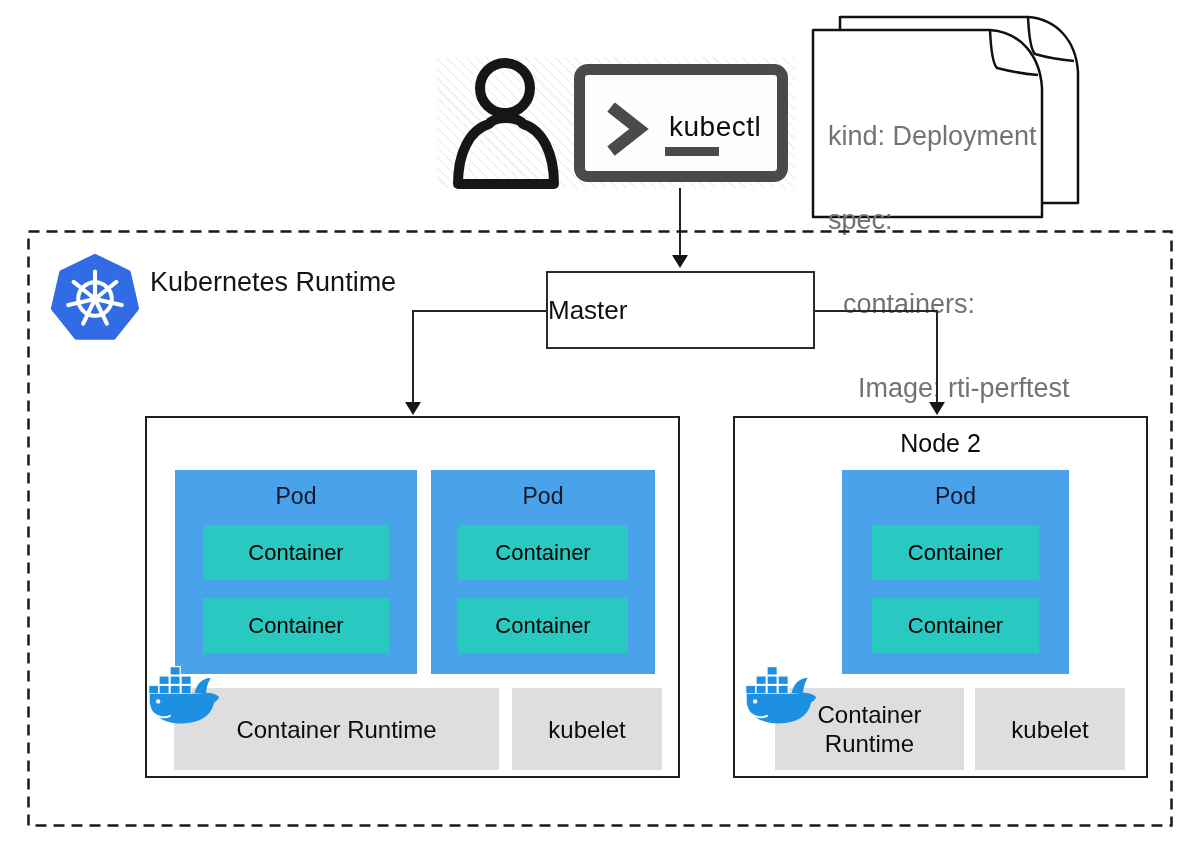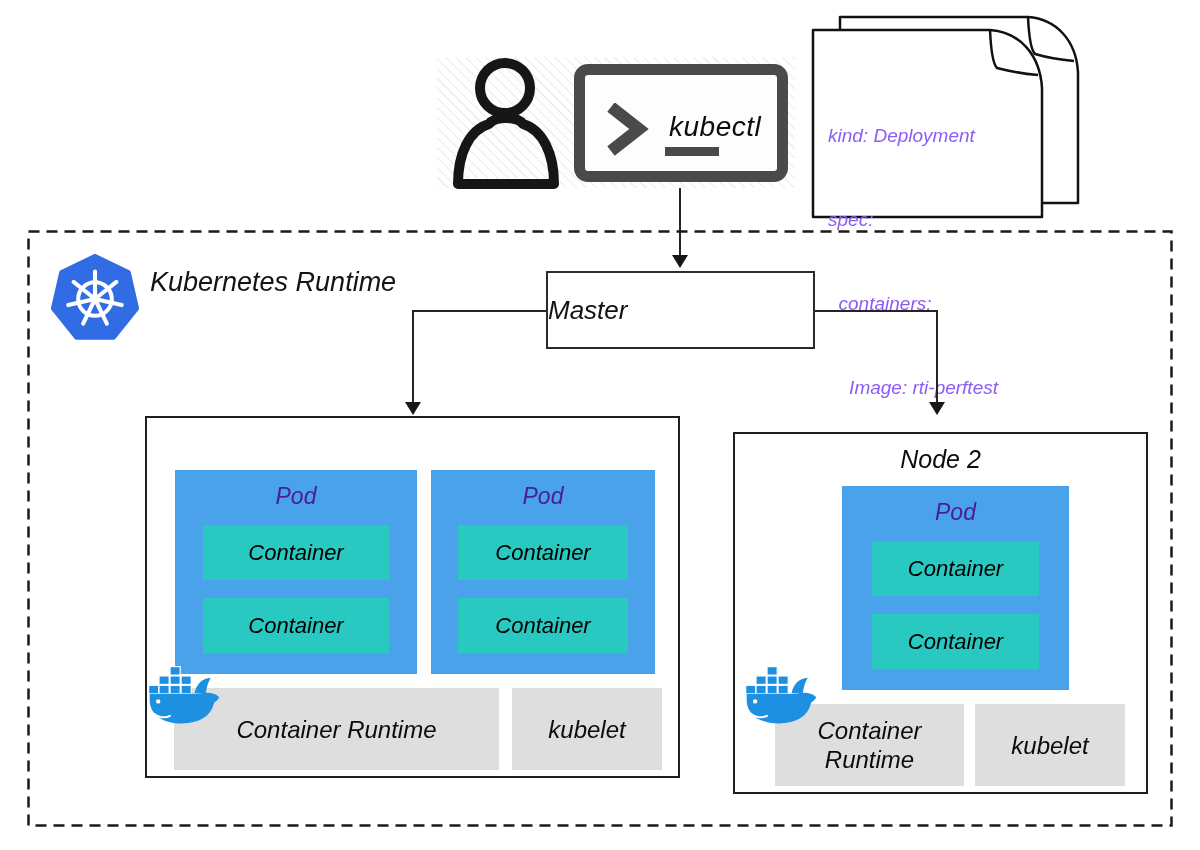--- a/index.html
+++ b/index.html
@@ -1,55 +1,55 @@
 <!DOCTYPE html>
 <html><head>
 <meta charset="utf-8">
 <style>
   html,body{margin:0;padding:0;background:#fff;}
   #canvas{
     position:relative;width:1200px;height:850px;background:#ffffff;
-    font-family:"Liberation Sans", sans-serif;color:#111;overflow:hidden;font-style:italic;
+    font-family:"Liberation Sans", sans-serif;color:#111;overflow:hidden;
   }
   .abs{position:absolute;}
   .hatch{
     background:repeating-linear-gradient(45deg, rgba(0,0,0,0.055) 0px, rgba(0,0,0,0.055) 1.5px, transparent 1.5px, transparent 7px);
   }
   .line{position:absolute;background:#242424;}
   .arrowhead{
     position:absolute;width:0;height:0;
     border-left:8px solid transparent;border-right:8px solid transparent;
     border-top:13px solid #161616;
   }
   
   .terminal{
     position:absolute;left:574px;top:64px;width:214px;height:118px;
     border:11px solid #4a4a4a;border-radius:14px;background:#fdfdfd;box-sizing:border-box;
   }
   .kubectl-label{position:absolute;left:84px;top:36px;font-size:28px;color:#0c0c0c;letter-spacing:0.5px;}
   .t-underscore{position:absolute;left:80px;top:72px;width:54px;height:9px;background:#4a4a4a;}
   
   .manifest-text{
-    position:absolute;left:828px;top:66px;font-size:19px;line-height:28px;
-    white-space:pre;color:#8b5cf6;
+    position:absolute;left:828px;top:66px;font-size:27px;line-height:28px;
+    white-space:pre;color:#737373;
   }
   
   .cluster{position:absolute;left:27px;top:230px;width:1146px;height:597px;}
   .cluster-label{position:absolute;left:123px;top:37px;font-size:27px;color:#141414;}
   .master{
     position:absolute;left:519px;top:41px;width:269px;height:78px;
     border:2px solid #2b2b2b;background:#fff;box-sizing:border-box;
     display:flex;align-items:center;justify-content:flex-start;font-size:26px;
   }
   .node{
     position:absolute;border:2px solid #1f1f1f;background:#fff;box-sizing:border-box;
   }
   .node-title{position:absolute;left:0;right:0;top:11px;text-align:center;font-size:25px;color:#0c0c0c;}
   .pod{position:absolute;background:#4AA2EA;}
-  .pod-title{position:absolute;left:0;right:0;top:13px;text-align:center;font-size:23px;color:#4c1d95;}
+  .pod-title{position:absolute;left:0;right:0;top:13px;text-align:center;font-size:23px;color:#0f172a;}
   .cbox{
     position:absolute;background:#29C8C0;display:flex;align-items:center;justify-content:center;
     font-size:22px;color:#000000;
   }
   .graybox{
     position:absolute;background:#DEDEDE;display:flex;align-items:center;justify-content:center;
     font-size:24px;color:#0c0c0c;text-align:center;line-height:29px;
   }
 </style>
 </head>
@@ -139,21 +139,21 @@
     </div>
 
     <div class="graybox" style="left:27px;top:270px;width:325px;height:82px;">
       <span>Container Runtime</span>
     </div>
     <div class="graybox" style="left:365px;top:270px;width:150px;height:82px;">
       <span>kubelet</span>
     </div>
   </div>
 
-  <div class="node" style="left:733px;top:432px;width:415px;height:362px;padding-left:10px;">
+  <div class="node" style="left:733px;top:416px;width:415px;height:362px;padding-left:10px;">
     <div class="node-title">Node 2</div>
 
     <div class="pod" style="left:107px;top:52px;width:227px;height:204px;">
       <div class="pod-title">Pod</div>
       <div class="cbox" style="left:30px;top:55px;width:167px;height:55px;">Container</div>
       <div class="cbox" style="left:30px;top:128px;width:167px;height:55px;">Container</div>
     </div>
 
     <div class="graybox" style="left:40px;top:270px;width:189px;height:82px;">
       <span style="display:inline-block;max-width:160px;">Container Runtime</span>

